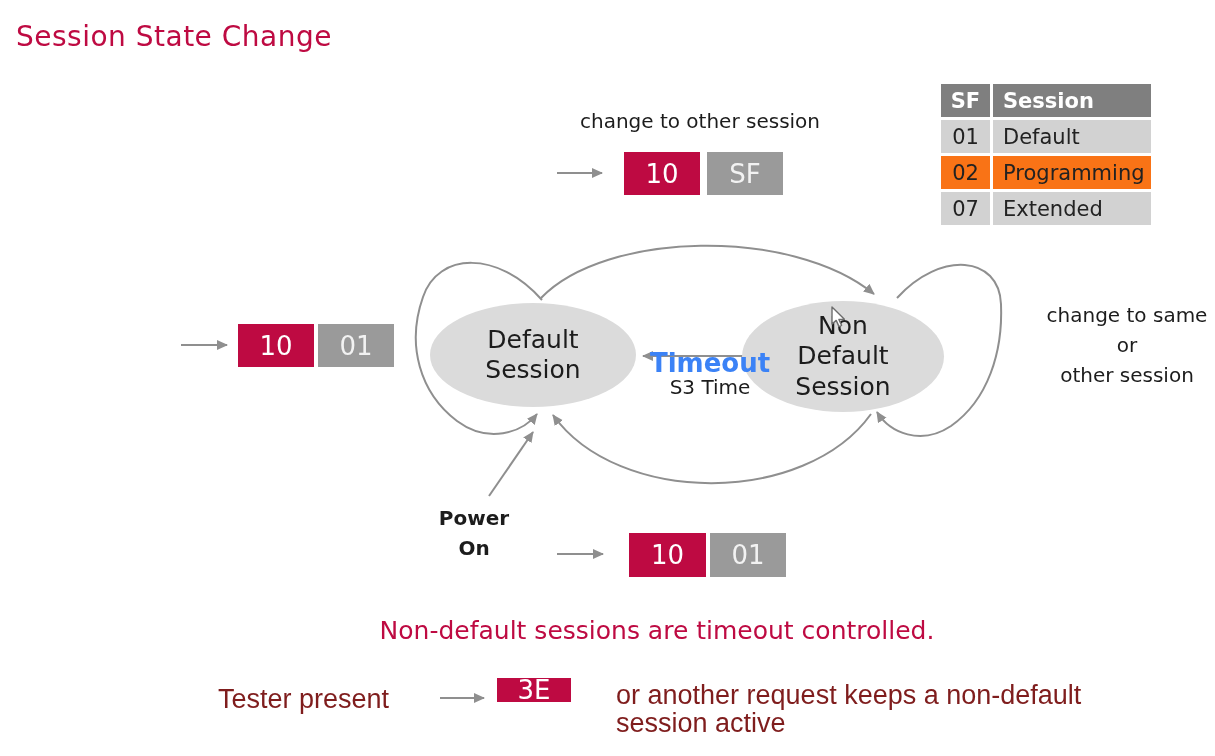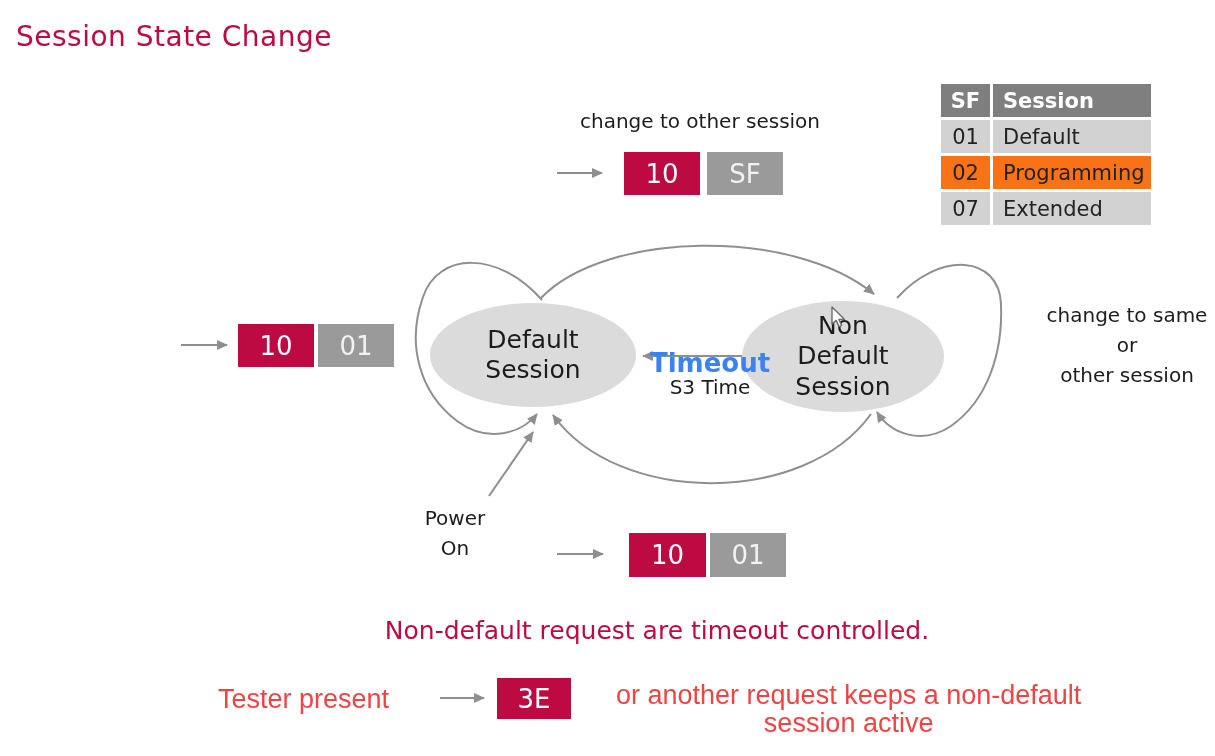--- a/index.html
+++ b/index.html
@@ -17,27 +17,27 @@
   .bx{display:flex;align-items:center;justify-content:center;font-size:26px;
       color:#ffffff;width:76px;height:43px;}
   .bx-red{background:#BE0A42;}
   .bx-gray{background:#9A9A9A;color:#F2F2F2;}
   
   .lbl{font-size:20px;text-align:center;white-space:pre-line;line-height:30px;}
   #lbl-change-other{left:520px;top:106px;width:360px;}
   #lbl-change-same{left:1017px;top:300px;width:220px;}
   #lbl-timeout{left:630px;top:312px;width:160px;font-size:26px;font-weight:bold;color:#3b82f6;margin-top:36px;}
   #lbl-s3{left:630px;top:372px;width:160px;font-size:20px;}
-  #lbl-power{left:405px;top:503px;width:100px;}
+  #lbl-power{left:424px;top:503px;width:100px;font-weight:bold;}
   #note-red{left:307px;top:616px;width:700px;text-align:center;font-size:25px;color:#BE0A42;}
   
-  .narrow{font-family:"Liberation Sans",sans-serif;font-size:27px;color:#ef4444;text-align:center;}
+  .narrow{font-family:"Liberation Sans",sans-serif;font-size:27px;color:#7f1d1d;}
   #tester-prefix{left:218px;top:684px;}
   #tester-suffix{left:616px;top:681px;white-space:pre-line;line-height:28px;}
-  #box-3e{left:497px;top:678px;width:74px;height:41px;}
+  #box-3e{left:497px;top:678px;width:74px;height:24px;}
   
   #sf-table{left:941px;top:84px;display:grid;grid-template-columns:49px 158px;
             grid-auto-rows:33px;gap:3px;font-size:21px;}
   #sf-table .hc{background:#7F7F7F;color:#fff;font-weight:bold;display:flex;align-items:center;}
   #sf-table .c{display:flex;align-items:center;color:#222;}
   #sf-table .r1{background:#D2D2D2;}
   #sf-table .r2{background:#f97316;}
   #sf-table .num{justify-content:center;}
   #sf-table .txt{padding-left:10px;}
   svg{position:absolute;left:0;top:0;pointer-events:none;}
@@ -99,21 +99,21 @@
   <div class="abs lbl" id="lbl-change-same">change to same
 or
 other session</div>
 
   <div class="abs lbl" id="lbl-power">Power
 On</div>
 
   <div class="abs bx bx-red" style="left:629px;top:533px;width:77px;height:44px;">10</div>
   <div class="abs bx bx-gray" style="left:710px;top:533px;height:44px;">01</div>
 
-  <div class="abs" id="note-red">Non-default request are timeout controlled.</div>
+  <div class="abs" id="note-red">Non-default sessions are timeout controlled.</div>
 
   <div class="abs narrow" id="tester-prefix">Tester present</div>
   <div class="abs bx bx-red" id="box-3e">3E</div>
   <div class="abs narrow" id="tester-suffix">or another request keeps a non-default
 session active</div>
 
   <svg class="abs" style="left:829px;top:306px;" width="22" height="24">
     <path d="M3,1 L3,18 L7.2,14.4 L10,20.6 L12.6,19.4 L9.9,13.4 L15.4,13.2 Z" fill="#ffffff" stroke="#6d6d6d" stroke-width="1.4" stroke-linejoin="round"></path>
   </svg>
 

